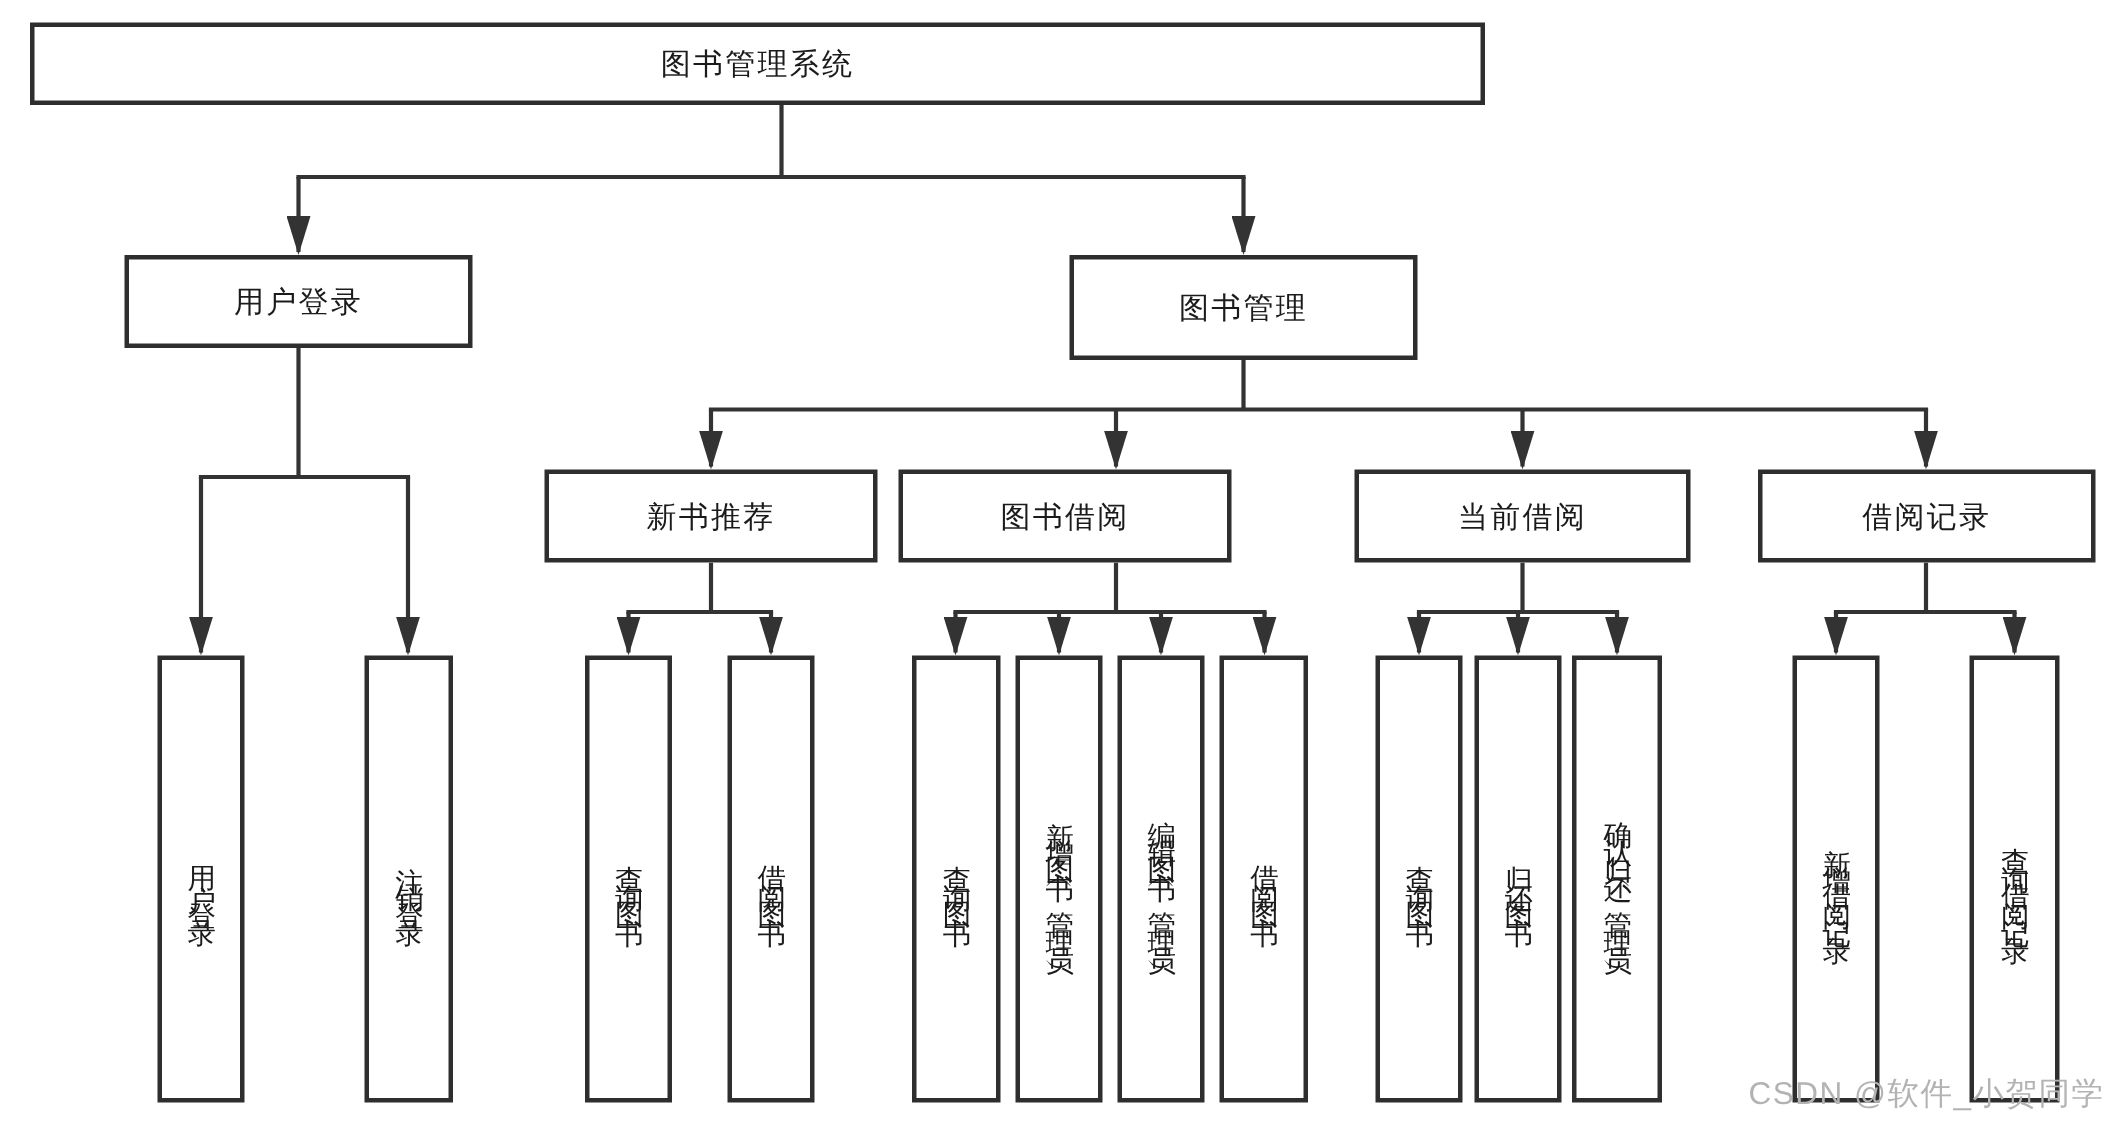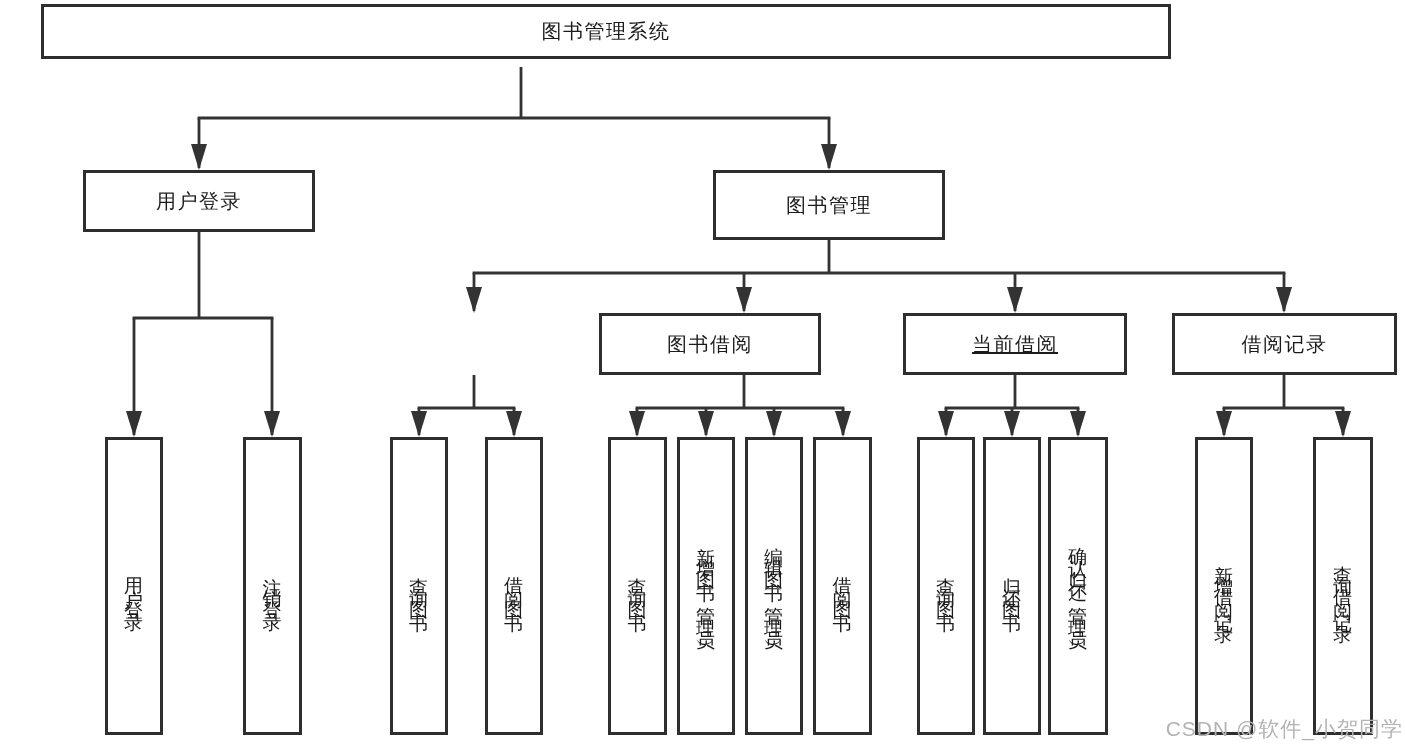--- a/index.html
+++ b/index.html
@@ -84,27 +84,28 @@
     </g>
 
     <g>
       <line x1="1284" y1="375" x2="1284" y2="408"></line>
       <line x1="1222.6" y1="408" x2="1344.4" y2="408"></line>
       <line x1="1224" y1="408" x2="1224" y2="435" marker-end="url(#arrow)"></line>
       <line x1="1343" y1="408" x2="1343" y2="435" marker-end="url(#arrow)"></line>
     </g>
   </svg>
 
-  <div class="node hnode" style="left:20px;top:4px;width:1130px;height:55px;margin-left:21px;">图书管理系统</div>
+  <div class="node hnode" style="left:20px;top:15px;width:970px;height:55px;">图书管理系统</div>
 
   <div class="node hnode" style="left:83px;top:170px;width:232px;height:62px;">用户登录</div>
   <div class="node hnode" style="left:713px;top:170px;width:232px;height:70px;">图书管理</div>
 
+  <div class="node hnode" style="left:363px;top:313px;width:222px;height:62px;">新书推荐</div>
   <div class="node hnode" style="left:599px;top:313px;width:222px;height:62px;">图书借阅</div>
-  <div class="node hnode" style="left:903px;top:313px;width:224px;height:62px;text-decoration:underline;">当前借阅</div>
+  <div class="node hnode" style="left:903px;top:313px;width:224px;height:62px;">当前借阅</div>
   <div class="node hnode" style="left:1172px;top:313px;width:225px;height:62px;">借阅记录</div>
 
   <div class="node vnode" style="left:105px;top:437px;width:58px;height:298px;">
     <span>用户登录</span>
   </div>
   <div class="node vnode" style="left:243px;top:437px;width:59px;height:298px;">
     <span>注销登录</span>
   </div>
 
   <div class="node vnode" style="left:390px;top:437px;width:58px;height:298px;">

